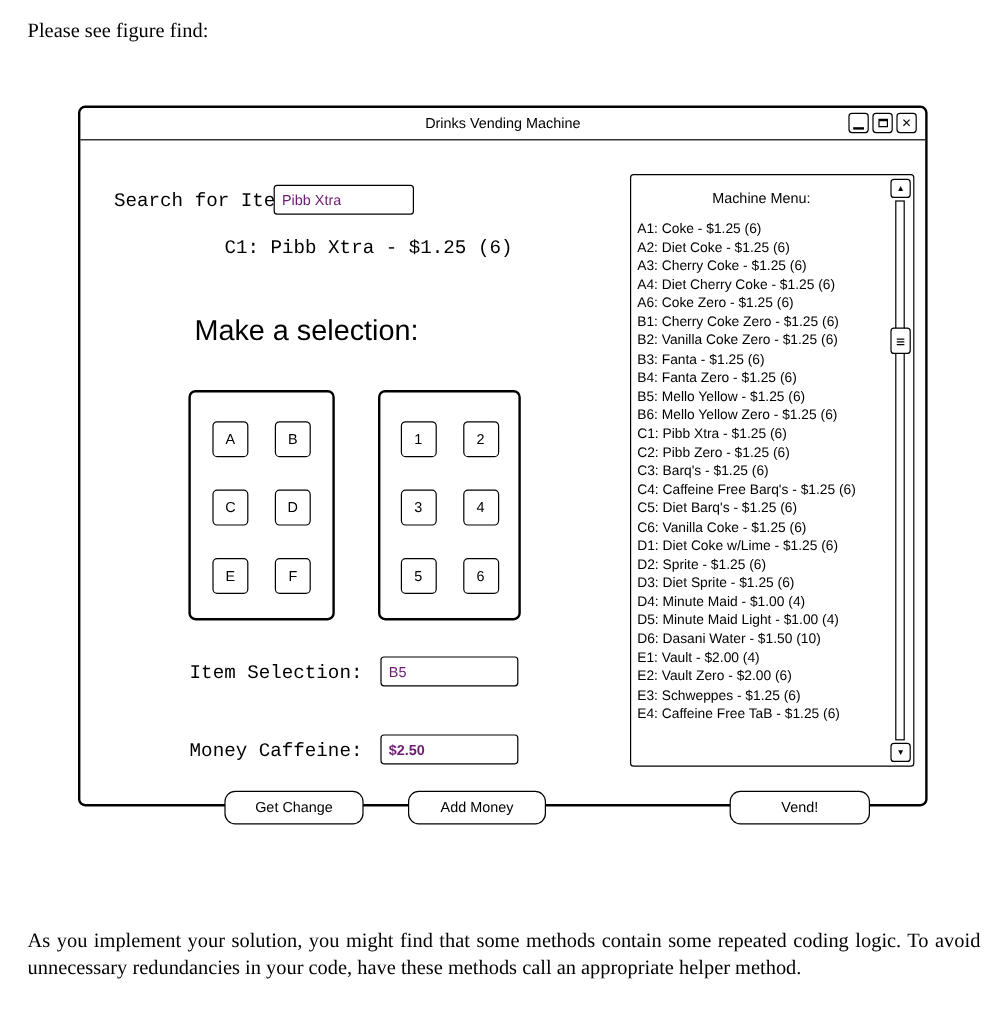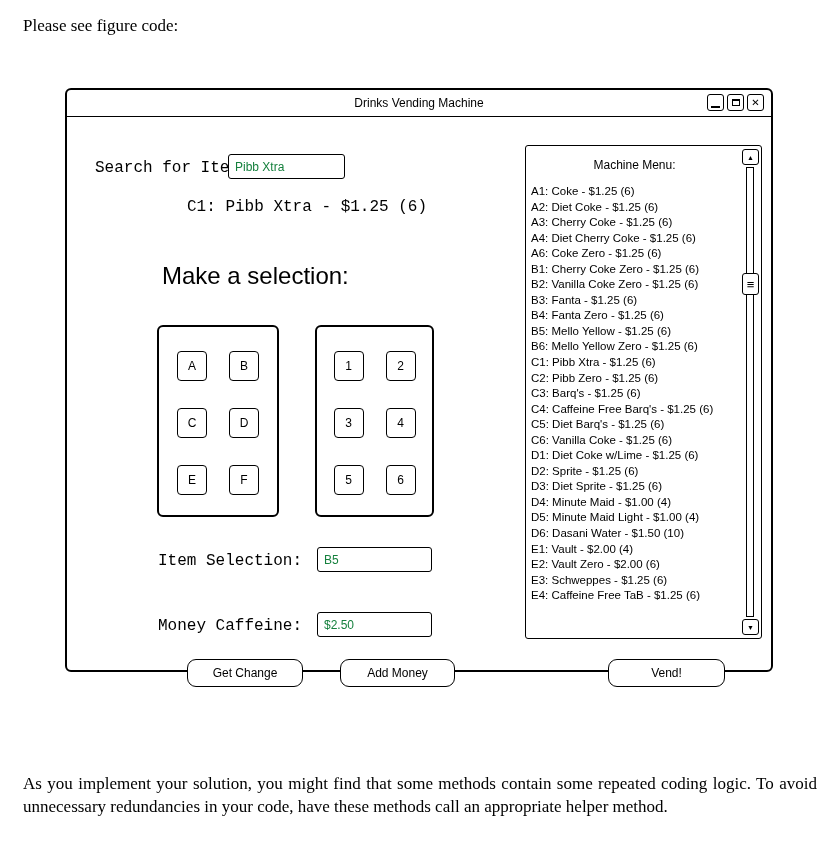--- a/index.html
+++ b/index.html
@@ -16,21 +16,21 @@
   .win-controls{position:absolute;top:4px;right:7px;display:flex;gap:3px;}
   .win-btn{width:17px;height:17px;border:1.5px solid #000;border-radius:3px;background:#fff;
            position:relative;display:flex;align-items:center;justify-content:center;
            font-size:10px;box-sizing:border-box;cursor:default;}
   .min-bar{position:absolute;bottom:2px;left:3px;right:3px;height:2px;background:#000;}
   .max-box{display:block;width:8px;height:7px;border:1.5px solid #000;border-top-width:2.5px;box-sizing:border-box;}
 
   .label{position:absolute;font-size:16px;white-space:nowrap;font-family:Liberation Mono, monospace;}
   .tfield{position:absolute;border:1.5px solid #000;border-radius:3px;background:#fff;
           font-size:12px;font-family:"Liberation Sans",sans-serif;padding:0 6px;
-          box-sizing:border-box;outline:none;color:#15803d;}
+          box-sizing:border-box;outline:none;color:#701a75;}
   .center-text{text-align:center;}
   .heading{position:absolute;font-size:24px;text-align:left;}
 
   .keypad{position:absolute;border:2px solid #000;border-radius:6px;box-sizing:border-box;
           display:grid;grid-template-columns:30px 30px;column-gap:22px;row-gap:27px;
           justify-content:center;align-content:start;padding-top:24px;background:#fff;}
   .key{width:30px;height:30px;border:1.5px solid #000;border-radius:4px;background:#fff;
        display:flex;align-items:center;justify-content:center;font-size:12px;box-sizing:border-box;}
 
   .btn{position:absolute;border:1.5px solid #000;border-radius:9px;background:#fff;font-size:12px;
@@ -52,21 +52,21 @@
             background:#fff;box-sizing:border-box;}
   .sb-thumb{position:absolute;left:0;top:126px;width:17px;height:22px;border:1.5px solid #000;
             border-radius:3px;background:#fff;display:flex;align-items:center;justify-content:center;
             font-size:13px;box-sizing:border-box;}
 </style>
 </head>
 <body>
 
 <div class="page">
 
-  <div class="doc-text intro">Please see figure code:</div>
+  <div class="doc-text intro">Please see figure find:</div>
 
   <div class="window">
 
     <div class="titlebar">
       <div class="win-title">Drinks Vending Machine</div>
       <div class="win-controls">
         <div class="win-btn">
           <span class="min-bar"></span>
         </div>
         <div class="win-btn">
@@ -100,21 +100,21 @@
       <div class="key">3</div>
       <div class="key">4</div>
       <div class="key">5</div>
       <div class="key">6</div>
     </div>
 
     <div class="label" style="left:91px;top:462px;">Item Selection:</div>
     <input class="tfield" style="left: 250px; top: 457px; width: 115px; height: 25px;" value="B5">
 
     <div class="label" style="left:91px;top:527px;">Money Caffeine:</div>
-    <input class="tfield" style="left: 250px; top: 522px; width: 115px; height: 25px;" value="$2.50">
+    <input class="tfield" style="left: 250px; top: 522px; width: 115px; height: 25px; font-weight: bold;" value="$2.50">
 
     <div class="btn" style="left:97px;top:569px;width:116px;height:28px;">Get Change</div>
     <div class="btn" style="left:250px;top:569px;width:115px;height:28px;">Add Money</div>
     <div class="btn" style="left:518px;top:569px;width:117px;height:28px;">Vend!</div>
 
     <div class="menu">
       <div class="menu-header">Machine Menu:</div>
 
       <div class="menu-items">
         <div class="menu-item">A1: Coke - $1.25 (6)</div>

